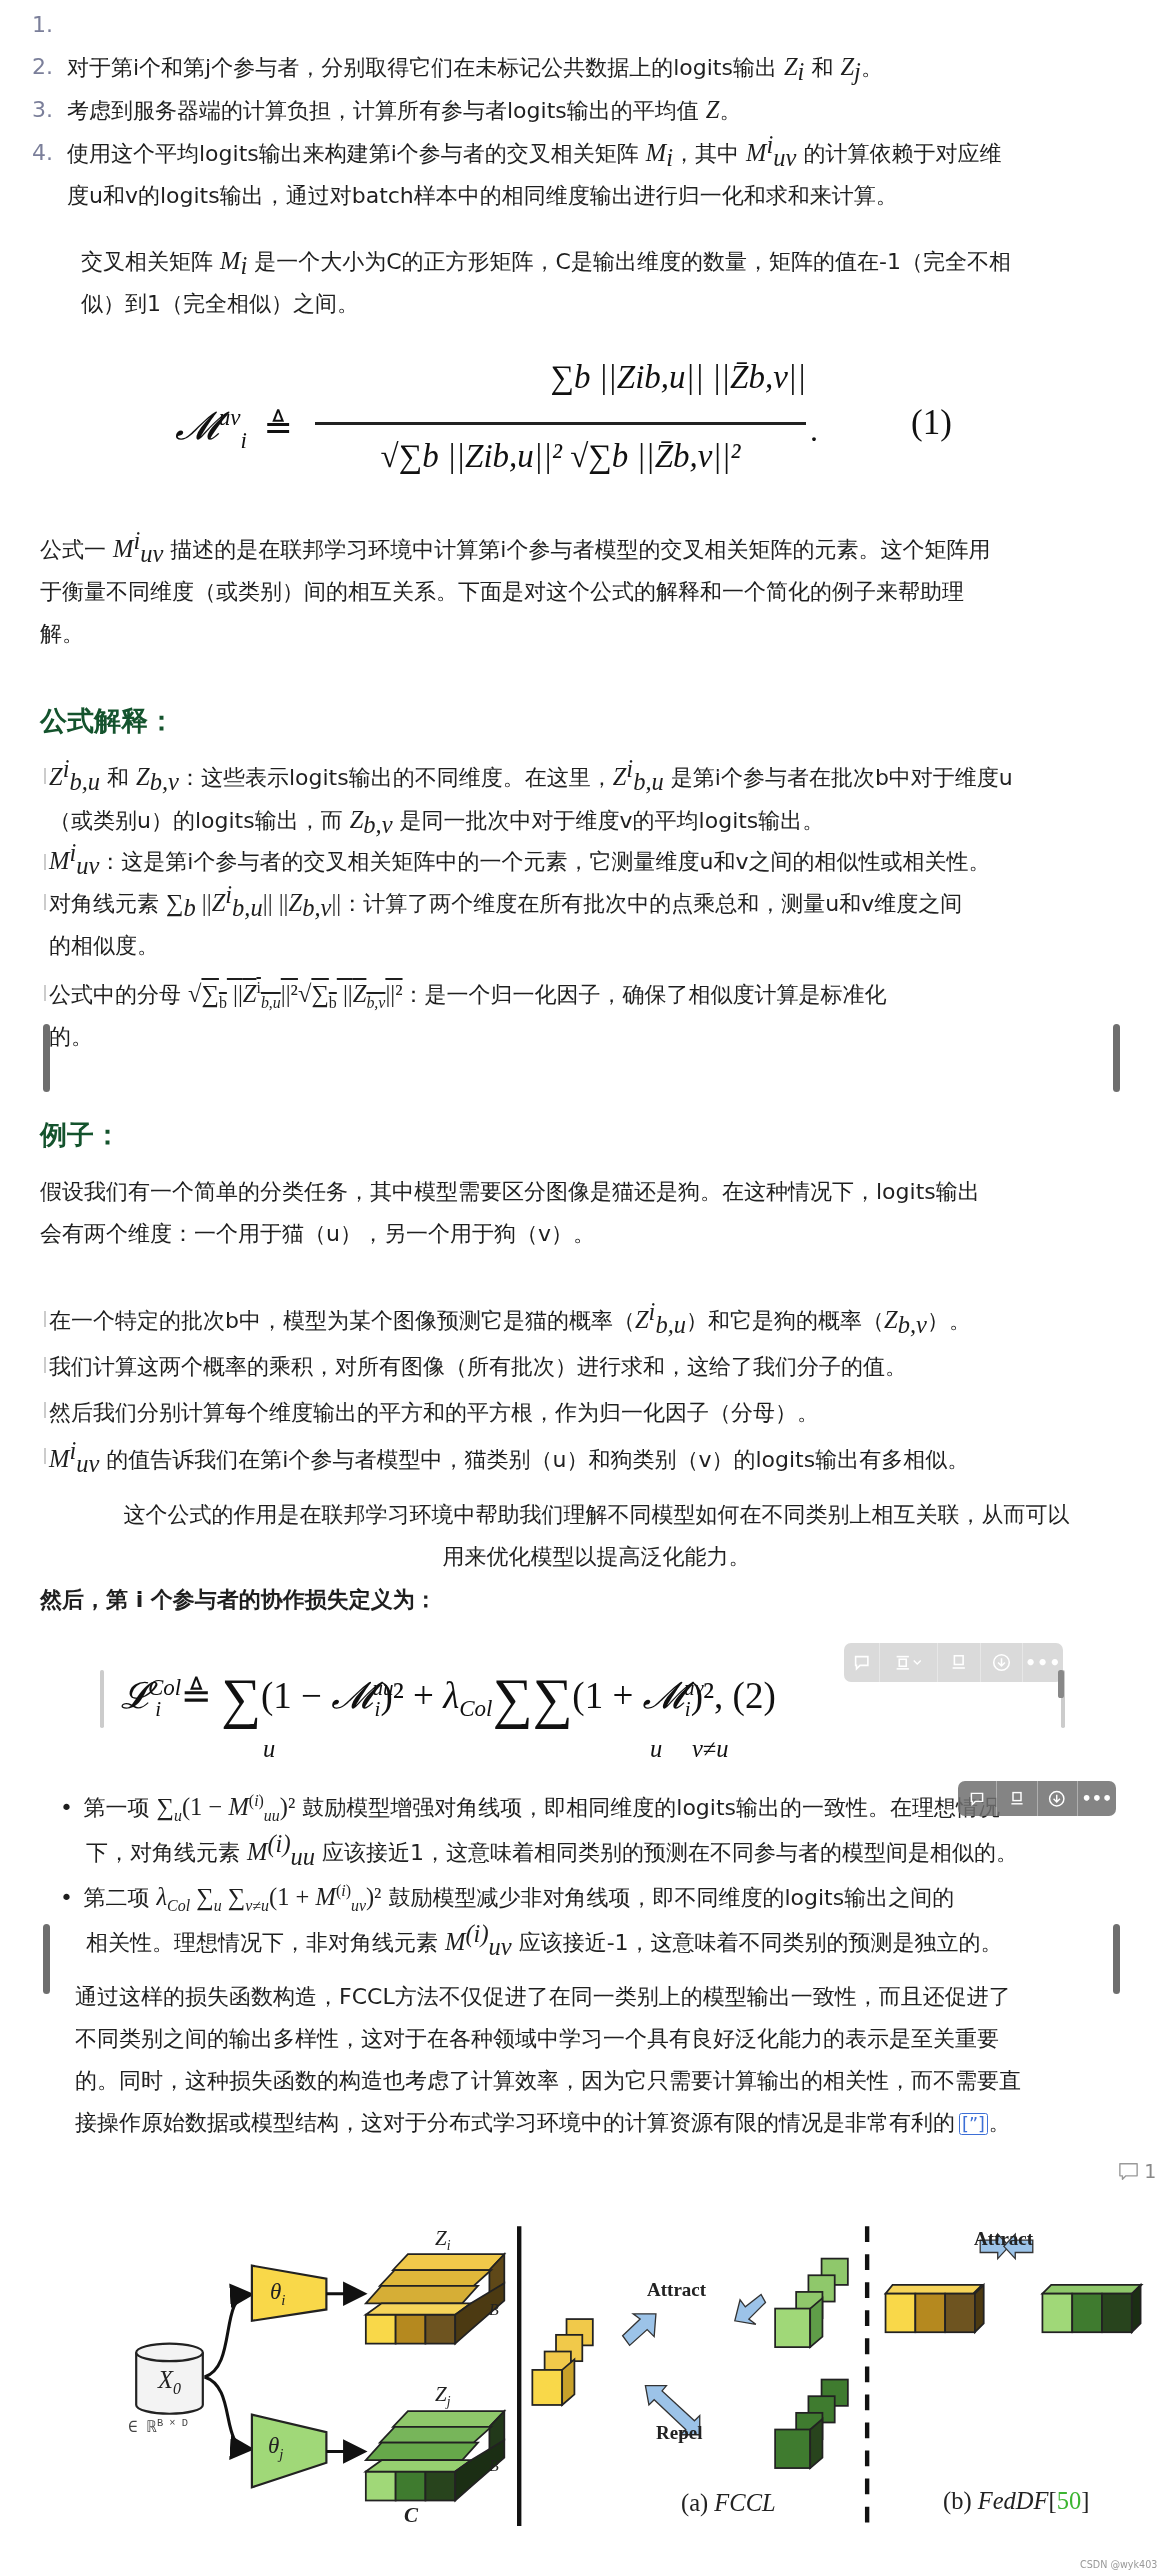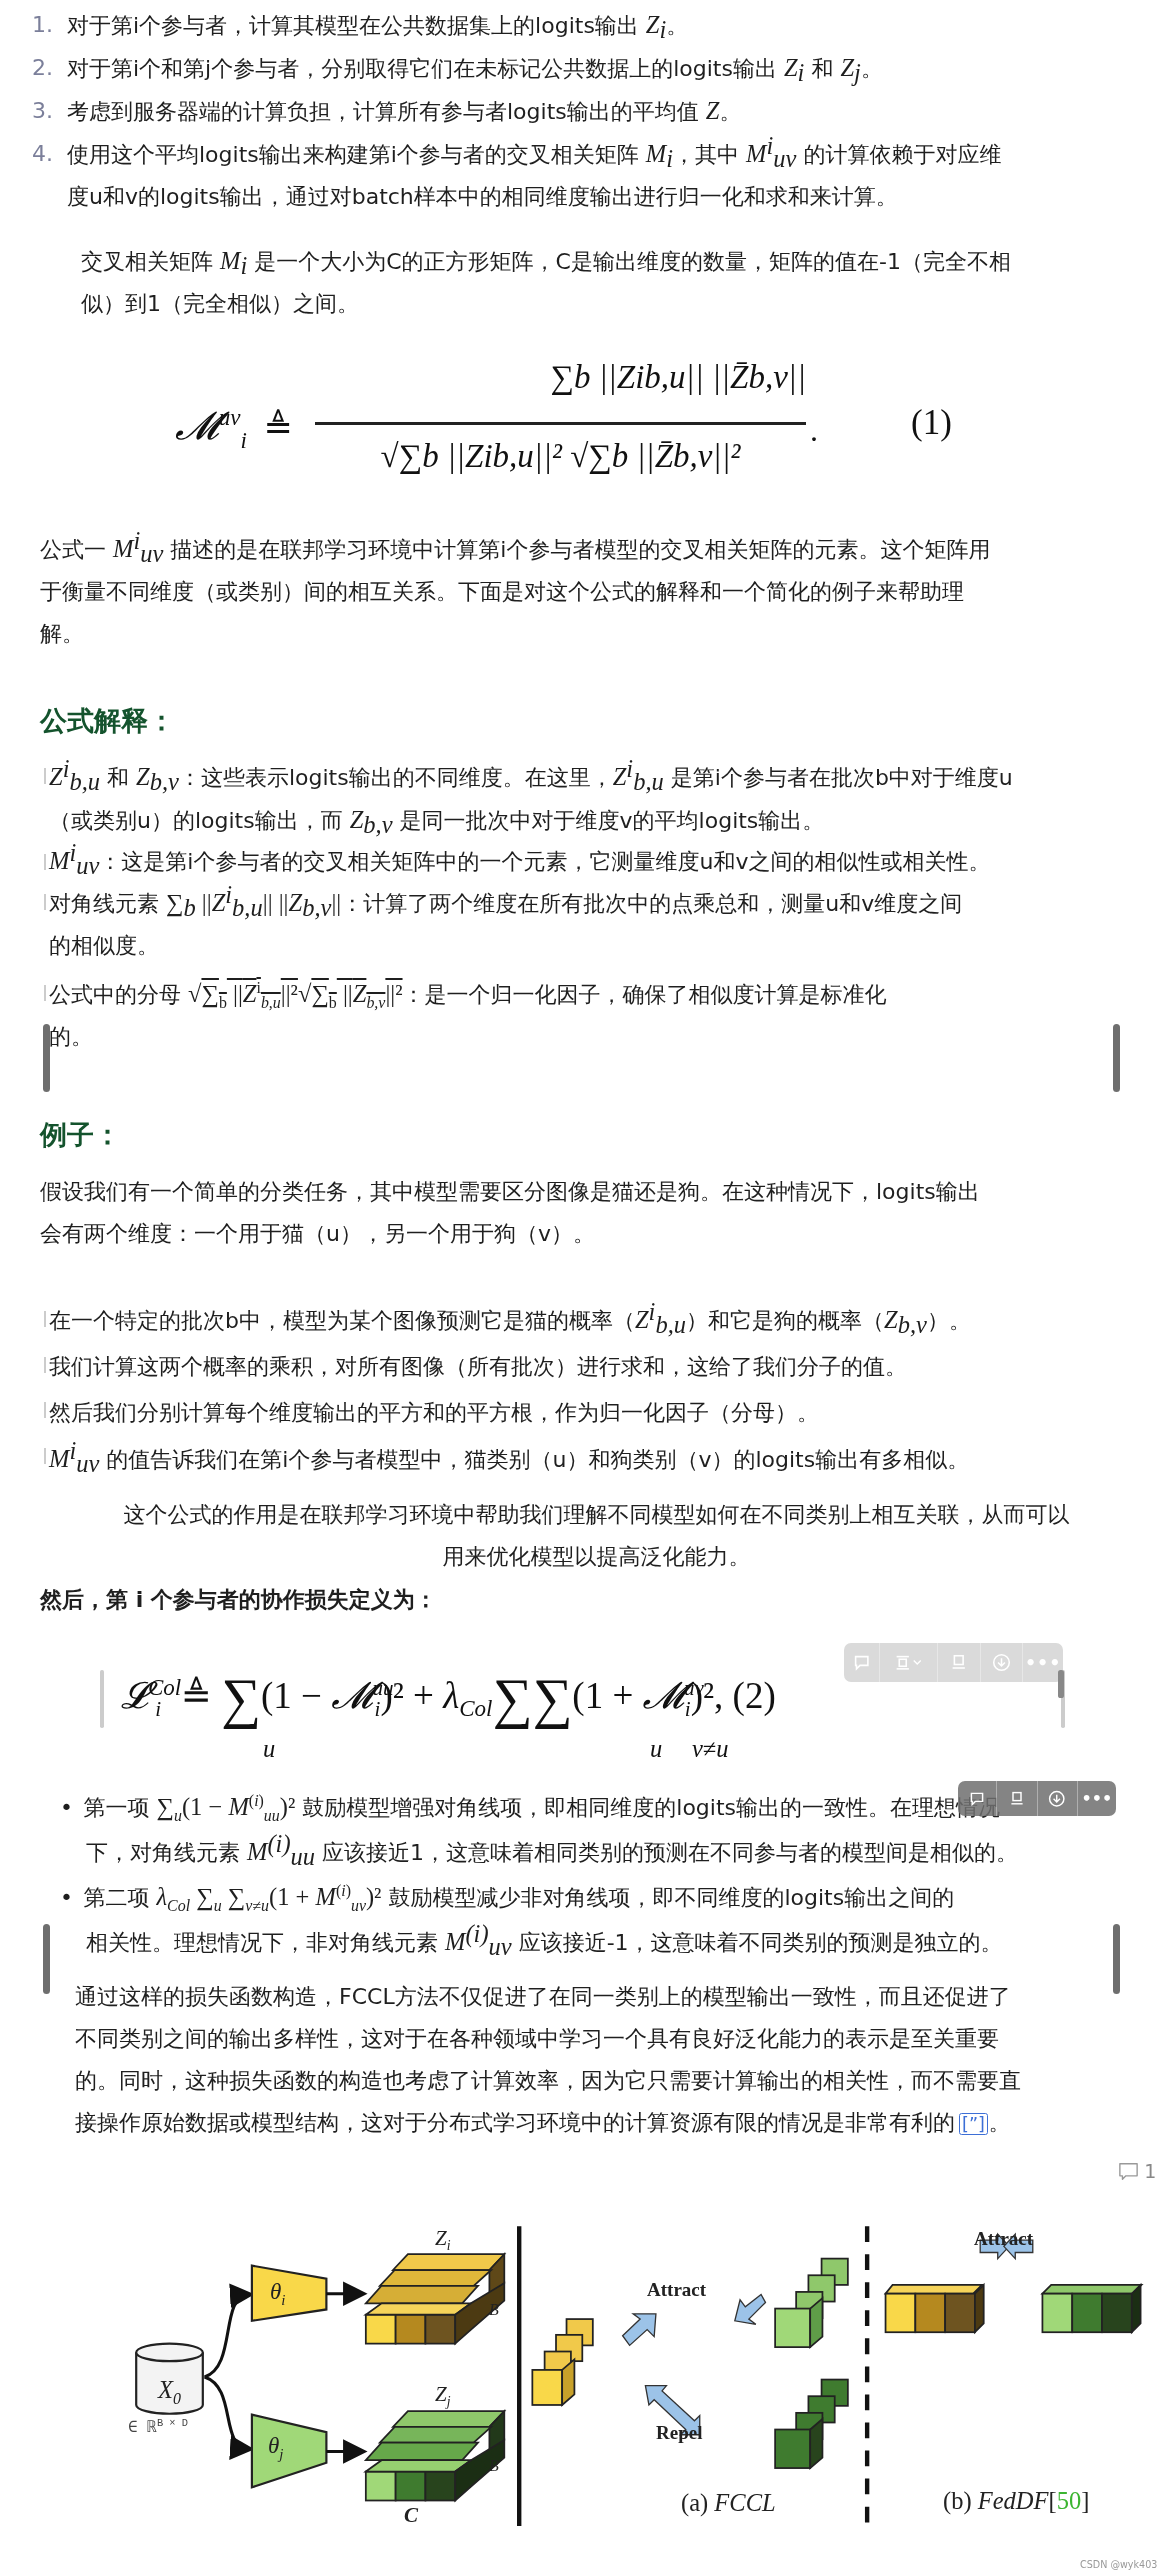--- a/index.html
+++ b/index.html
@@ -22,21 +22,20 @@
   .tb-btn:last-child{border-right:none;}
   .cite{color:#3d6fd6;font-size:17.5px;border:0.9px solid #3d6fd6;border-radius:2.6px;padding:0 2.6px;margin-left:3.5px;}
   .fig-text{font-family:"Liberation Serif","DejaVu Serif",serif;color:#222;}
 </style>
 </head>
 <body>
 
 <div class="abs txt" style="left:32px;top:3.5px;width:1104px;">
   <div class="ol-item">
     <span class="ol-num">1.</span>
-    <span><span>对于第i个参与者，计算其模型在公共数据集上的logits输出 </span><span class="m">Z</span><sub class="m">i</sub><span>。</span></span>
   </div>
   <div class="ol-item">
     <span class="ol-num">2.</span>
     <span><span>对于第i个和第j个参与者，分别取得它们在未标记公共数据上的logits输出 </span><span class="m">Z</span><sub class="m">i</sub><span> 和 </span><span class="m">Z</span><sub class="m">j</sub><span>。</span></span>
   </div>
   <div class="ol-item">
     <span class="ol-num">3.</span>
     <span><span>考虑到服务器端的计算负担，计算所有参与者logits输出的平均值 </span><span class="m">Z</span><span>。</span></span>
   </div>
   <div class="ol-item">
@@ -303,21 +302,21 @@
       <rect x="1123" y="717" width="34" height="44" transform="translate(0,-600)" fill="#3f7b2f"></rect>
       <rect x="1157" y="717" width="34" height="44" transform="translate(0,-600)" fill="#28441d"></rect>
       <polygon points="1191,717 1201,707 1201,751 1191,761" transform="translate(0,-600)" fill="#1b2e14"></polygon>
     </g>
 
     <polygon points="918,81 938,81 938,74 951,88 938,102 938,95 918,95" transform="translate(100,-25)" fill="#9cc3e8" stroke="#333" stroke-width="1.5"></polygon>
     <polygon points="1092,81 1072,81 1072,74 1059,88 1072,102 1072,95 1092,95" transform="translate(-14,-25)" fill="#9cc3e8" stroke="#333" stroke-width="1.5"></polygon>
   </svg>
 
   
-  <div class="abs fig-text" style="left:70px;top:175px;font-size:24.5px;font-style:italic;margin-top:10px;"><span>X</span><sub>0</sub></div>
+  <div class="abs fig-text" style="left:70px;top:175px;font-size:24.5px;font-style:italic;"><span>X</span><sub>0</sub></div>
   <div class="abs" style="left:40px;top:226px;font-size:16px;color:#444;font-family:Liberation Mono, monospace;"><span>∈ ℝ</span><sup>B × D</sup></div>
   <div class="abs fig-text" style="left:182px;top:88px;font-size:23px;font-style:italic;"><span>θ</span><sub>i</sub></div>
   <div class="abs fig-text" style="left:180px;top:242px;font-size:23px;font-style:italic;"><span>θ</span><sub>j</sub></div>
   <div class="abs fig-text" style="left:347px;top:35px;font-size:21px;font-style:italic;"><span>Z</span><sub>i</sub></div>
   <div class="abs fig-text" style="left:347px;top:191px;font-size:21px;font-style:italic;"><span>Z</span><sub>j</sub></div>
   <div class="abs fig-text" style="left:401px;top:110px;font-size:16px;font-style:italic;">B</div>
   <div class="abs fig-text" style="left:401px;top:266px;font-size:16px;font-style:italic;">B</div>
   <div class="abs fig-text" style="left:316px;top:312px;font-size:21px;font-style:italic;font-weight:bold;">C</div>
   <div class="abs fig-text" style="left:559px;top:88px;font-size:19px;font-weight:bold;">Attract</div>
   <div class="abs fig-text" style="left:568px;top:231px;font-size:19px;font-weight:bold;">Repel</div>

